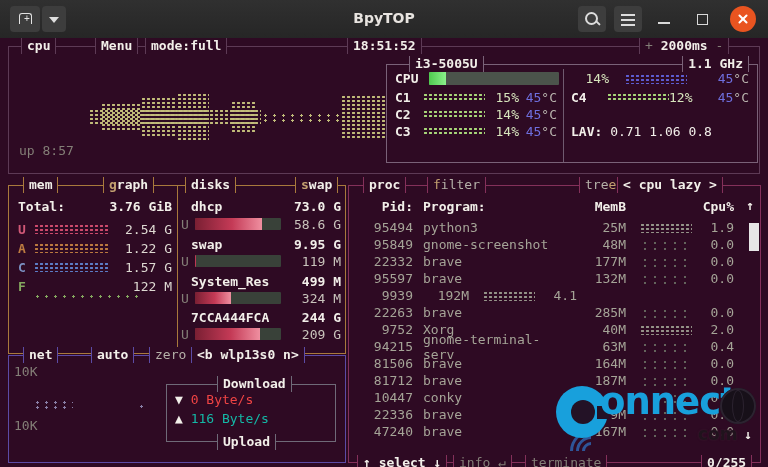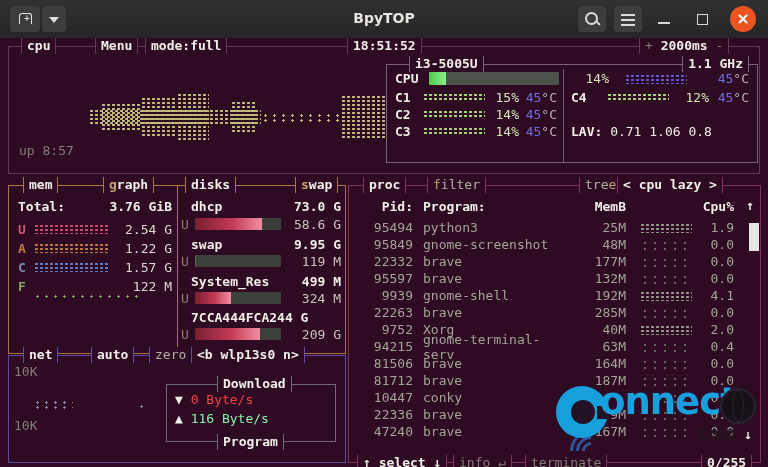--- a/index.html
+++ b/index.html
@@ -192,21 +192,21 @@
       </div>
       <div class="abs" style="left:8px;top:59px;width:162px;display:flex;align-items:center;height:14px">
         <span class="bold" style="width:28px">C3</span>
         <span class="dots" style="--dc:#a9d87a;width:62px;height:9px"></span>
         <span class="pct" style="width:34px;text-align:right">14%</span>
         <span style="flex:1;text-align:right"><span class="temp-v">45</span><span class="temp-u">°C</span></span>
       </div>
       <div class="abs" style="left:184px;top:25px;width:178px;display:flex;align-items:center;height:14px">
         <span class="bold" style="width:28px">C4</span>
         <span class="dots" style="--dc:#a9d87a;width:62px;height:9px;margin-left:8px"></span>
-        <span class="pct" style="width:40px;text-align:right">12%</span>
+        <span class="pct" style="width:40px;">12%</span>
         <span style="flex:1;text-align:right"><span class="temp-v">45</span><span class="temp-u">°C</span></span>
       </div>
       <div class="abs" style="left:184px;top:59px;height:14px">
         <span class="bold">LAV:</span>
         <span>0.71 1.06 0.8</span>
       </div>
     </div>
   </div>
 
   <div class="box mem-box">
@@ -270,21 +270,21 @@
     </div>
     <div class="abs" style="left:172px;top:105px;width:160px;display:flex;align-items:center;height:14px">
       <span class="dim" style="width:14px">U</span>
       <span class="dbar" style="width:86px">
           <div style="width: 42%;"></div>
         </span>
       <span style="flex:1;text-align:right;color:#c9c4bc">324 M</span>
     </div>
     <div class="abs bold" style="left:182px;top:124px;width:150px;display:flex">
       <span>7CCA444FCA</span>
-        <span style="flex:1;text-align:left">244 G</span>
+        <span style="flex:1;text-align:right">244 G</span>
     </div>
     <div class="abs" style="left:172px;top:141px;width:160px;display:flex;align-items:center;height:14px">
       <span class="dim" style="width:14px">U</span>
       <span class="dbar" style="width:86px">
           <div style="width: 76%;"></div>
         </span>
       <span style="flex:1;text-align:right;color:#c9c4bc">209 G</span>
     </div>
   </div>
 
@@ -293,26 +293,26 @@
     <span class="bl" style="left:82px">auto</span>
     <span class="bl mid" style="left:132px">zero</span>
     <span class="bl" style="left:182px">&lt;b wlp13s0 n&gt;</span>
     <span class="abs dim" style="left:5px;top:8px">10K</span>
     <span class="abs dim" style="left:5px;top:62px">10K</span>
     <span class="abs dots sparse" style="--dc:#8a80a8;left:24px;top:44px;width:40px;height:10px"></span>
     <span class="abs dots sparse" style="--dc:#8a80a8;left:128px;top:48px;width:10px;height:5px"></span>
 
     <div class="iopanel">
       <span class="bl" style="left:50px">Download</span>
-      <span class="bl bl-b" style="left:50px">Program</span>
+      <span class="bl bl-b" style="left:50px">Upload</span>
       <div class="abs" style="left:8px;top:7px">
         <span>▼</span> <span style="color:#ef4444">0 Byte/s</span>
       </div>
       <div class="abs" style="left:8px;top:26px">
-        <span>▲</span> <span style="color:#86efac">116 Byte/s</span>
+        <span>▲</span> <span style="color:#14b8a6">116 Byte/s</span>
       </div>
     </div>
   </div>
 
   <div class="box proc-box">
     <span class="bl" style="left:14px">proc</span>
     <span class="bl mid" style="left:70px"><span class="hot">f</span><span>ilter</span></span>
     <span class="bl mid" style="left:222px"><span>tre</span><span class="hot">e</span></span>
     <span class="bl" style="left:268px">&lt; cpu lazy &gt;</span>
 
@@ -349,21 +349,20 @@
     </div>
     <div class="prow" style="top:84px">
       <span class="c-pid">95597</span>
         <span class="c-prog">brave</span>
         <span class="c-mem">132M</span>
         <span class="c-graph dots g-sparse"></span>
         <span class="c-cpu">0.0</span>
     </div>
     <div class="prow" style="top:101px">
       <span class="c-pid">9939</span>
-        <span class="c-prog">gnome-shell</span>
         <span class="c-mem">192M</span>
         <span class="c-graph dots"></span>
         <span class="c-cpu">4.1</span>
     </div>
     <div class="prow" style="top:118px">
       <span class="c-pid">22263</span>
         <span class="c-prog">brave</span>
         <span class="c-mem">285M</span>
         <span class="c-graph dots g-sparse"></span>
         <span class="c-cpu">0.0</span>

